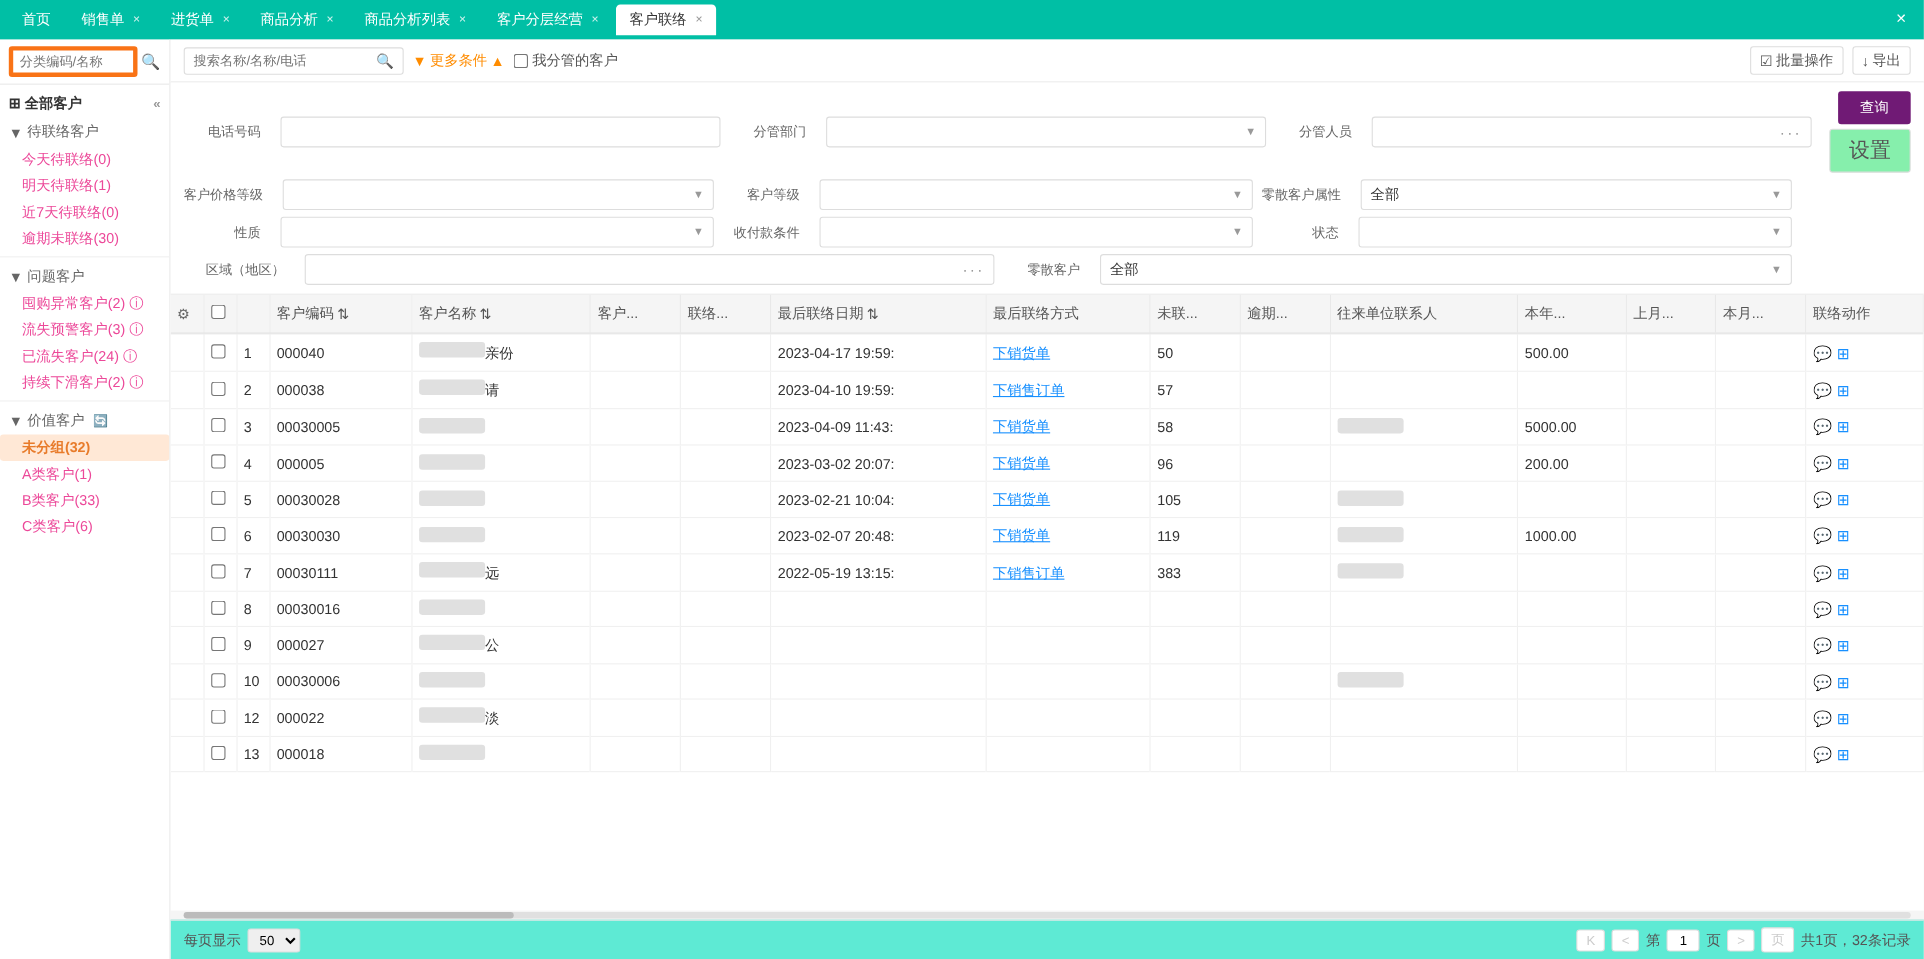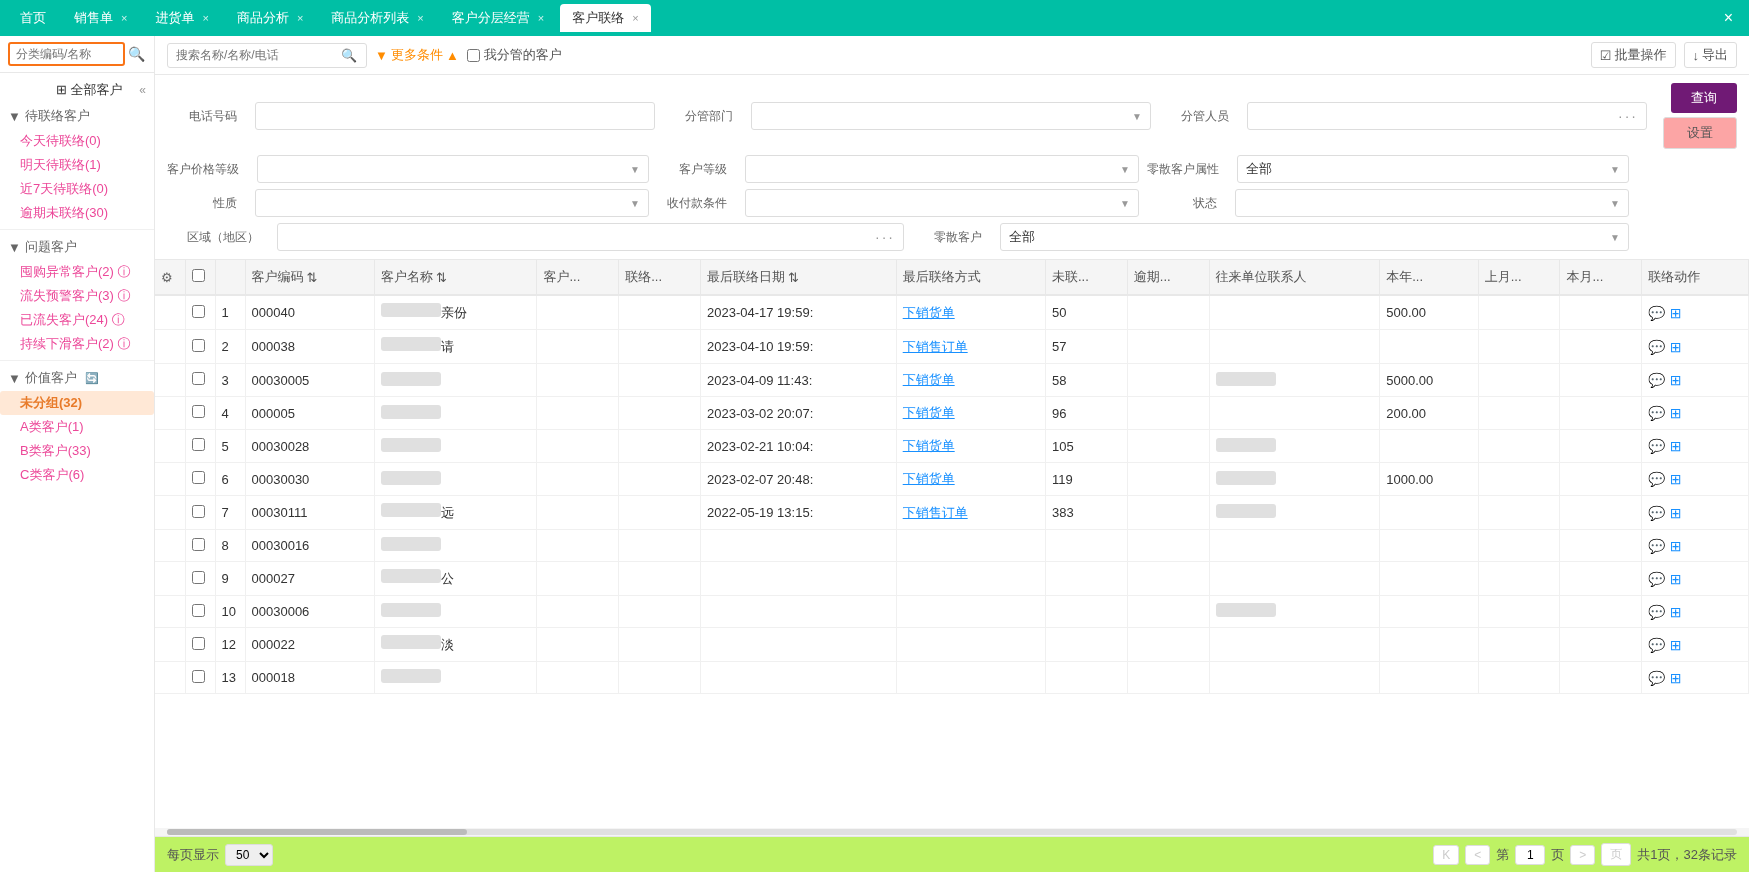--- a/index.html
+++ b/index.html
@@ -63,42 +63,41 @@
       flex-shrink: 0;
     }
     .sidebar-search {
       display: flex;
       align-items: center;
       padding: 6px 8px;
       border-bottom: 1px solid #e8e8e8;
       gap: 4px;
     }
     .sidebar-search input {
-      border: 2px solid #f97316;
+      border: 4px solid #f97316;
       border-radius: 3px;
       padding: 3px 6px;
       width: 100%;
       font-size: 12px;
       outline: none;
       color: #999;
     }
     .search-icon-btn {
       color: #00bfa5;
       cursor: pointer;
       font-size: 14px;
     }
     .sidebar-section-header {
       display: flex;
       align-items: center;
       justify-content: space-between;
       padding: 8px 8px 4px 8px;
-      font-weight: normal;
+      font-weight: bold;
       color: #333;
       font-size: 13px;
-      margin-left: 48px;
     }
     .collapse-icon { color: #999; cursor: pointer; font-size: 12px; }
     .sidebar-group-label {
       display: flex;
       align-items: center;
       padding: 4px 8px;
       color: #666;
       font-size: 12px;
       cursor: pointer;
       gap: 4px;
@@ -229,26 +228,26 @@
       background: #701a75;
       color: #fff;
       border: none;
       border-radius: 3px;
       padding: 6px 20px;
       font-size: 13px;
       cursor: pointer;
       margin-left: 8px;
     }
     .btn-reset {
-      background: #fca5a5;
+      background: #86efac;
       color: #555;
       border: 1px solid #ddd;
       border-radius: 3px;
       padding: 6px 16px;
-      font-size: 13px;
+      font-size: 19px;
       cursor: pointer;
     }
     .filter-actions {
       display: flex;
       flex-direction: column;
       gap: 4px;
       margin-left: 8px;
     }
 
     
@@ -307,21 +306,21 @@
     }
     .action-icon { color: #1890ff; cursor: pointer; font-size: 14px; }
     .gear-icon { color: #666; cursor: pointer; }
 
     
     .pagination {
       display: flex;
       align-items: center;
       justify-content: space-between;
       padding: 6px 12px;
-      background: #bef264;
+      background: #5eead4;
       border-top: 1px solid #e8e8e8;
       font-size: 12px;
     }
     .pagination-left { display: flex; align-items: center; gap: 6px; color: #555; }
     .page-size-select {
       border: 1px solid #ddd;
       border-radius: 3px;
       padding: 2px 6px;
       font-size: 12px;
       outline: none;

